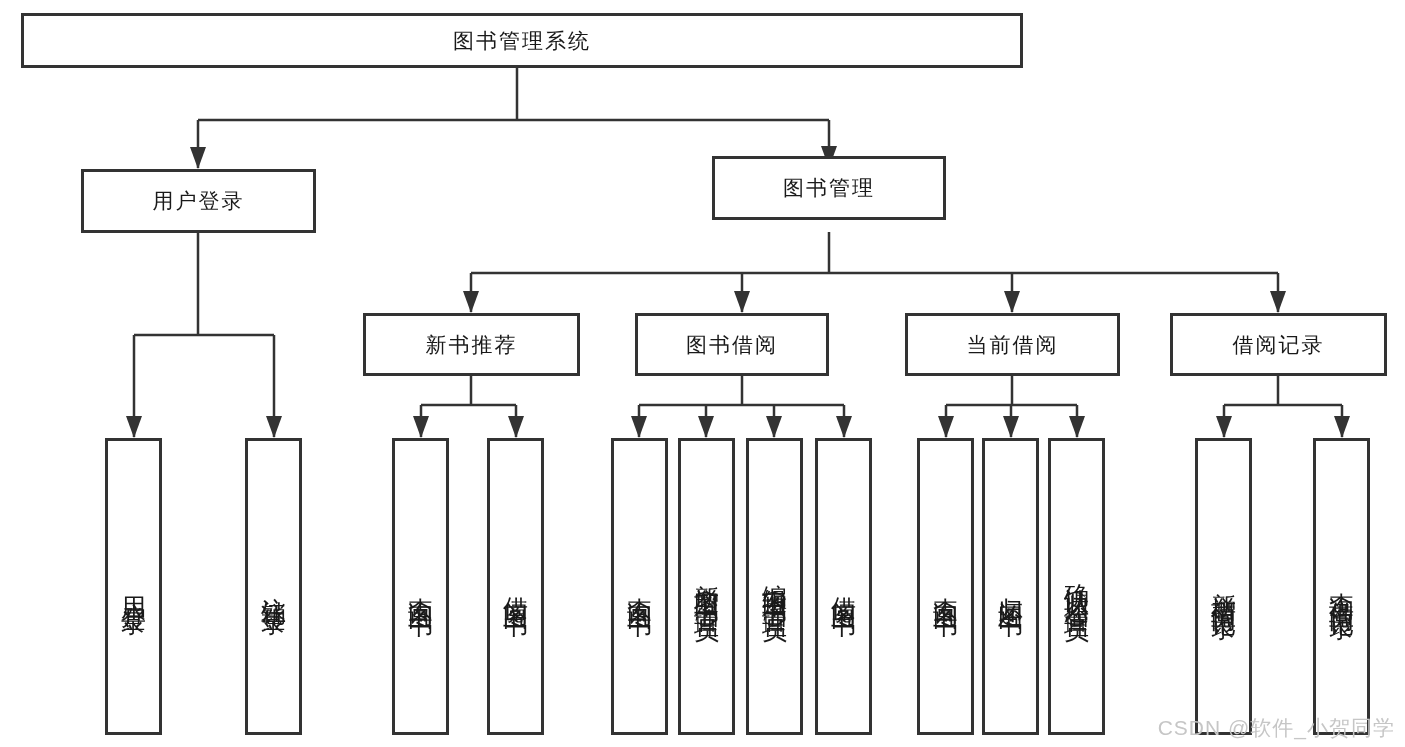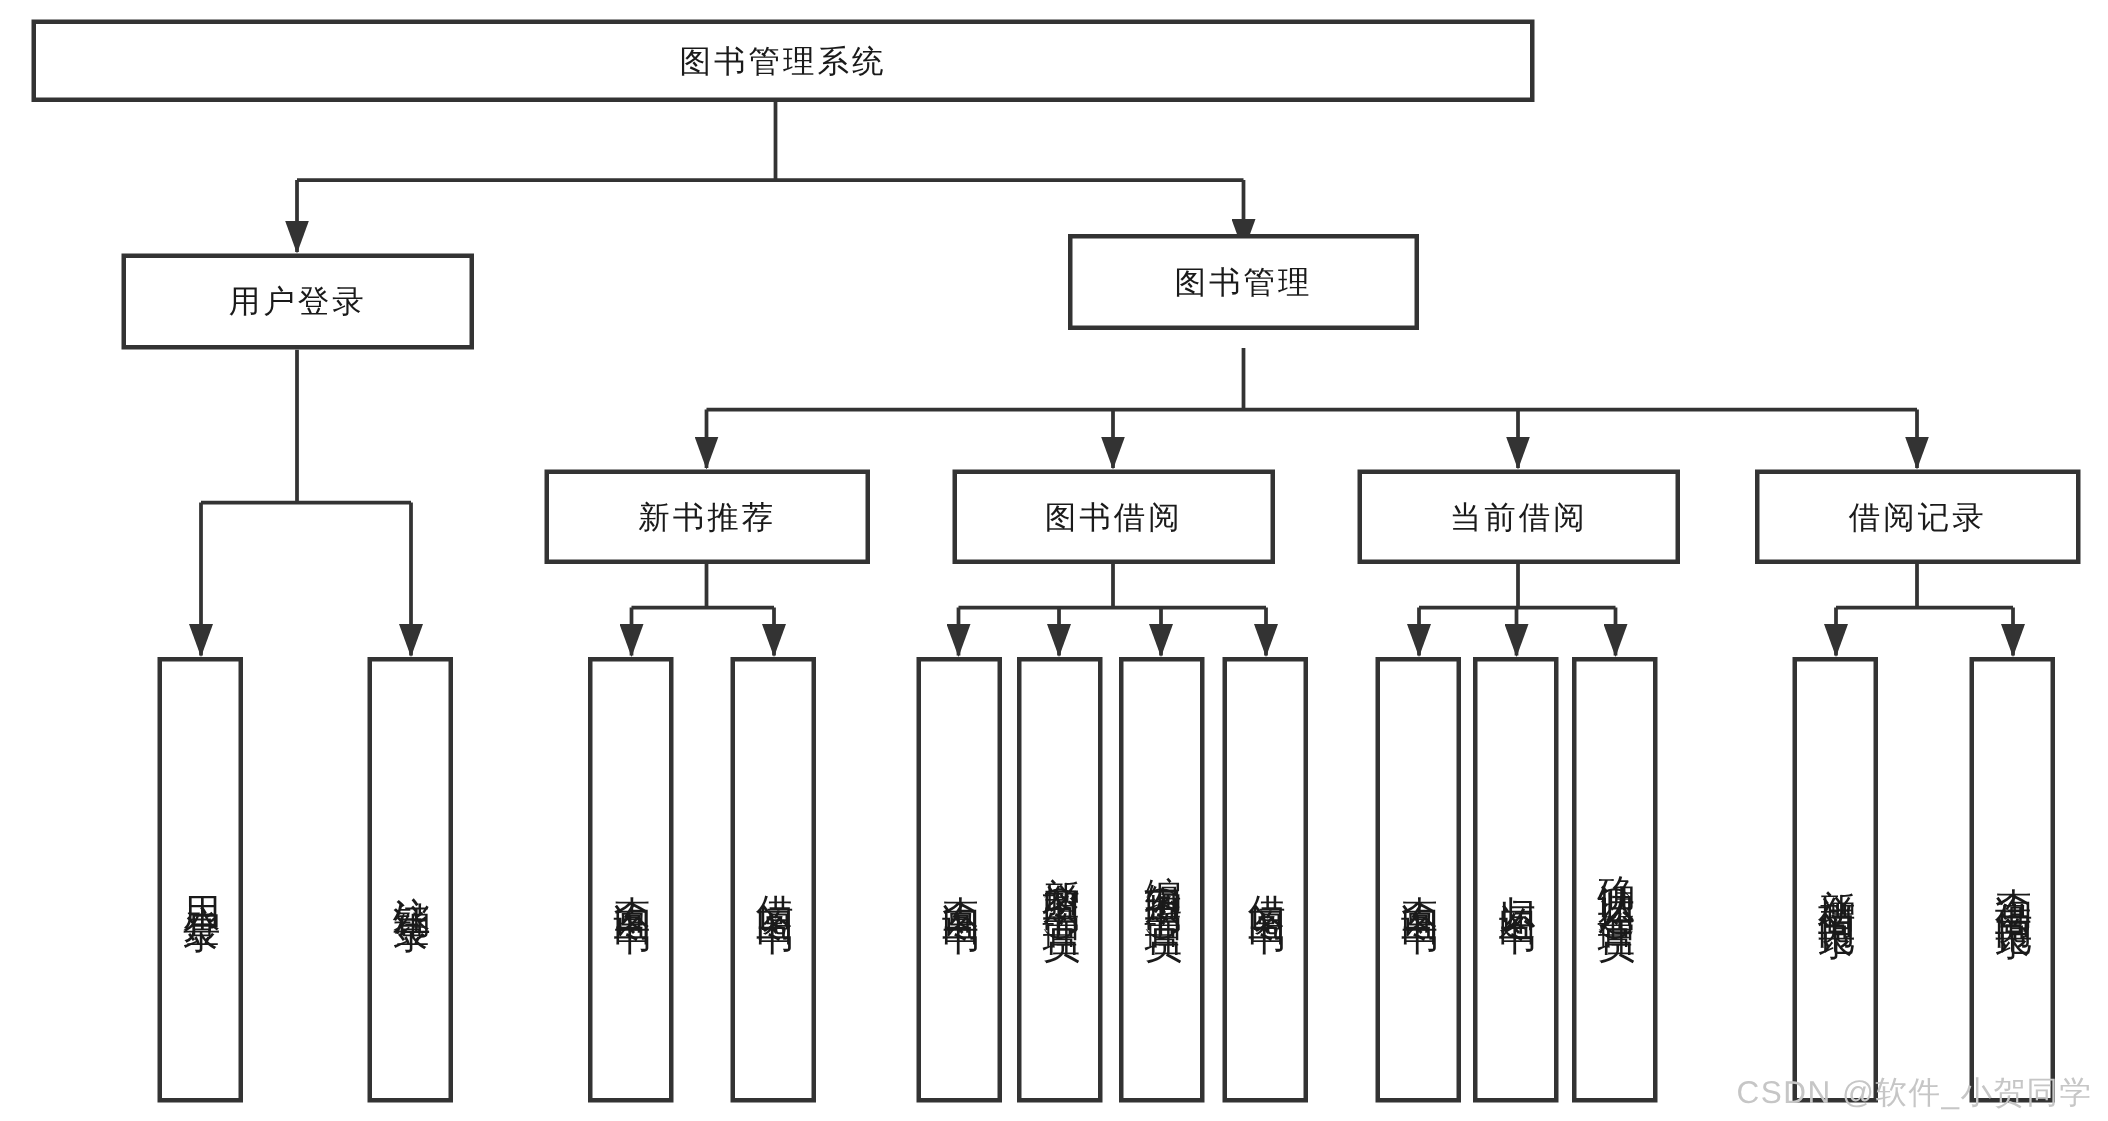--- a/index.html
+++ b/index.html
@@ -40,21 +40,21 @@
     line-height: 1;
   }
   
   .n-root   { left: 21px;  top: 13px;  width: 1002px; height: 55px; }
   
   .n-login  { left: 81px;  top: 169px; width: 235px;  height: 64px; }
   .n-mgmt   { left: 712px; top: 156px; width: 234px;  height: 64px; }
   
   .n-l3     { top: 313px; height: 63px; }
   .n-nb     { left: 363px;  width: 217px; }
-  .n-bb     { left: 635px;  width: 215px; }
+  .n-bb     { left: 635px;  width: 194px; }
   .n-cb     { left: 905px;  width: 215px; }
   .n-br     { left: 1170px; width: 217px; font-family: Liberation Mono, monospace; }
   
   .lf-1  { left: 105px;  }
   .lf-2  { left: 245px;  }
   .lf-3  { left: 392px;  }
   .lf-4  { left: 487px;  }
   .lf-5  { left: 611px;  }
   .lf-6  { left: 678px;  }
   .lf-7  { left: 746px;  }

